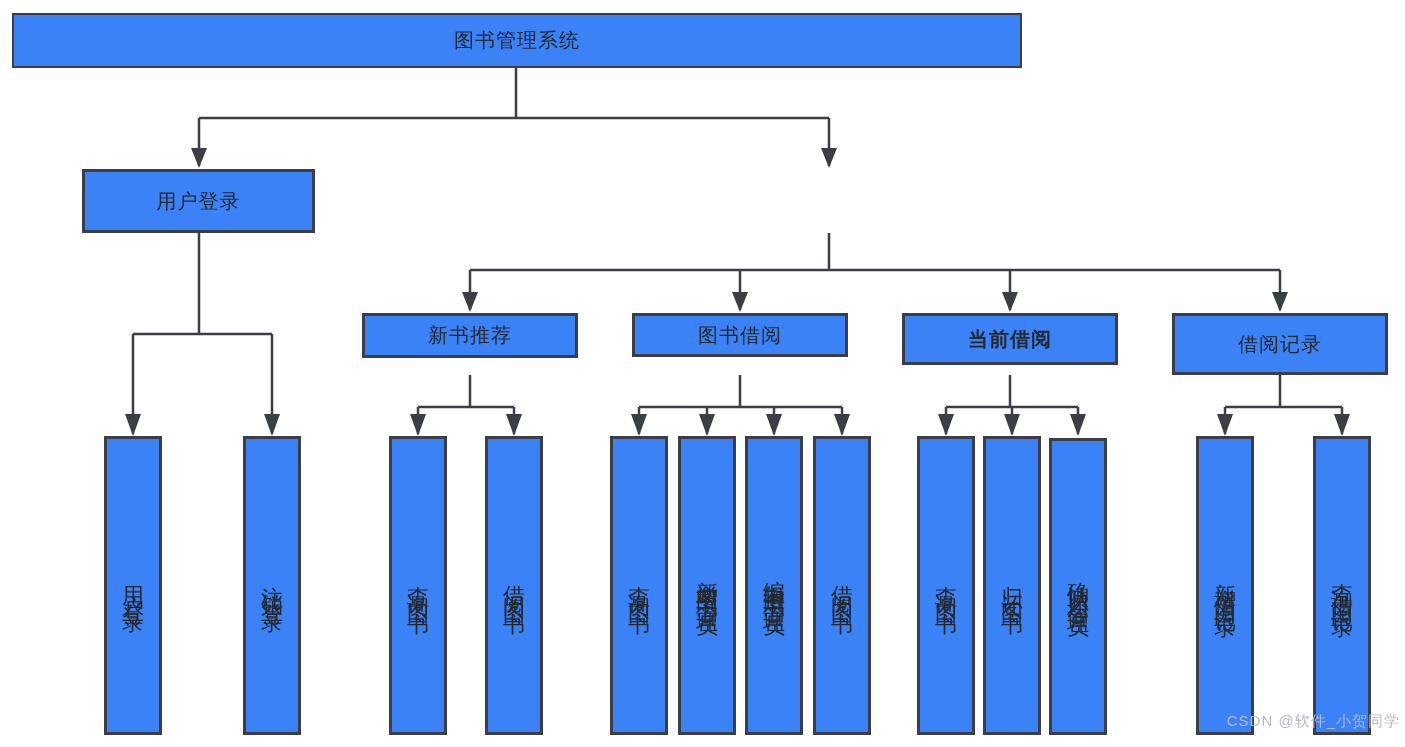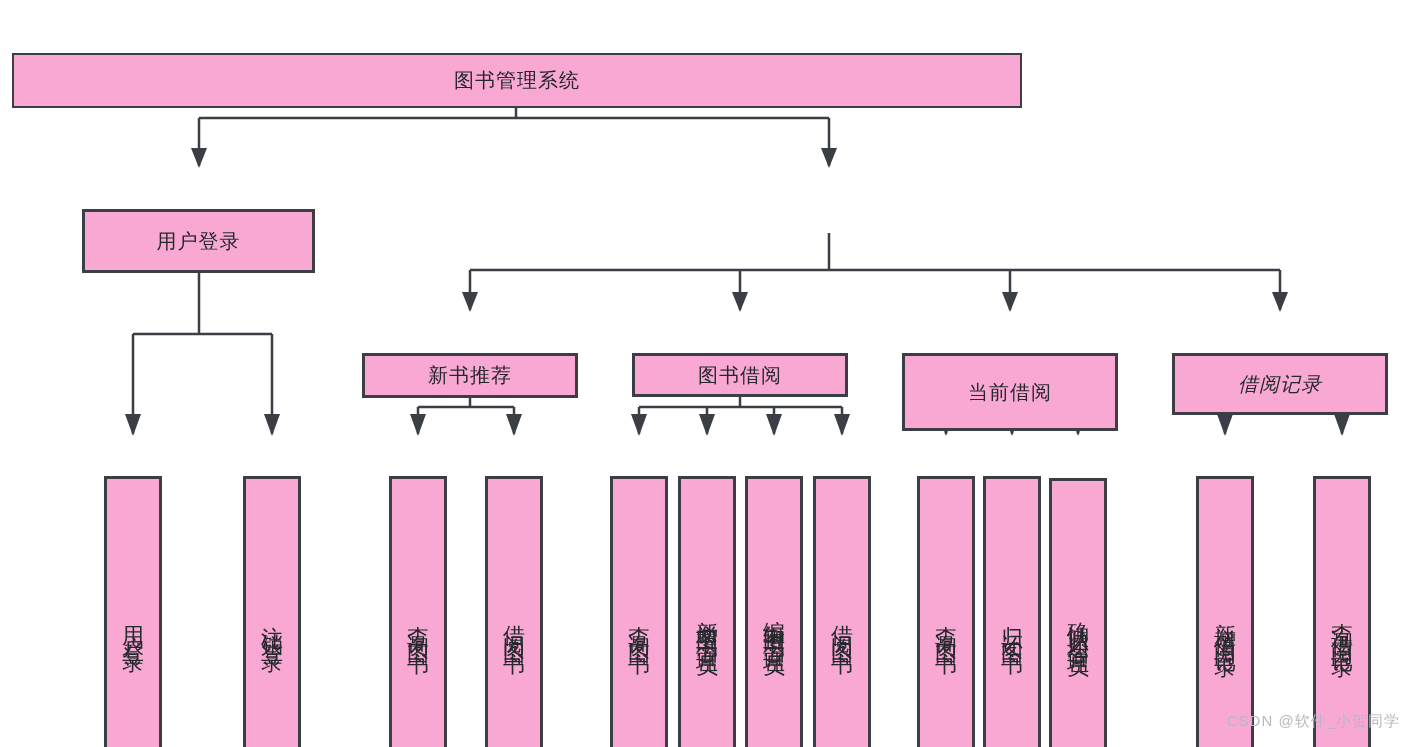--- a/index.html
+++ b/index.html
@@ -14,28 +14,27 @@
     width:1405px;height:747px;
     background:var(--bg);
     overflow:hidden;
     font-family:"Liberation Sans", sans-serif;
     color:var(--text);
   }
   .connectors{position:absolute;left:0;top:0;}
   .box{
     position:absolute;
     box-sizing:border-box;
-    background:#f9a8d4;
+    background:#3b82f6;
     border:3px solid var(--line);
     display:flex;
     align-items:center;
     justify-content:center;
     text-align:right;
     color:var(--text);
-    margin-top:40px;
   }
   .root{border-width:2.5px;font-size:20px;letter-spacing:1px;}
   .branch{font-size:20px;letter-spacing:1px;}
   .leaf{
     font-size:22px;
     writing-mode:vertical-rl;
     text-orientation:mixed;
     line-height:1;
   }
   .ls4{letter-spacing:9px;}
@@ -76,22 +75,22 @@
              M1070 414 L1086 414 L1078 436 Z
              M1217 414 L1233 414 L1225 436 Z M1334 414 L1350 414 L1342 436 Z"></path>
   </svg>
 
   <div class="box root" style="left:12px;top:13px;width:1010px;height:55px;">图书管理系统</div>
 
   <div class="box branch" style="left:82px;top:169px;width:233px;height:64px;">用户登录</div>
 
   <div class="box branch" style="left:362px;top:313px;width:216px;height:45px;">新书推荐</div>
   <div class="box branch" style="left:632px;top:313px;width:216px;height:44px;">图书借阅</div>
-  <div class="box branch" style="left:902px;top:313px;width:216px;height:78px;">当前借阅</div>
-  <div class="box branch" style="left:1172px;top:313px;width:216px;height:62px;font-style:italic;">借阅记录</div>
+  <div class="box branch" style="left:902px;top:313px;width:216px;height:52px;font-weight:bold;">当前借阅</div>
+  <div class="box branch" style="left:1172px;top:313px;width:216px;height:62px;">借阅记录</div>
 
   <div class="box leaf ls4" style="left:104px;top:436px;width:58px;height:299px;">用户登录</div>
   <div class="box leaf ls4" style="left:243px;top:436px;width:58px;height:299px;">注销登录</div>
 
   <div class="box leaf ls4" style="left:389px;top:436px;width:58px;height:299px;">查询图书</div>
   <div class="box leaf ls4" style="left:485px;top:436px;width:58px;height:299px;">借阅图书</div>
 
   <div class="box leaf ls4" style="left:610px;top:436px;width:58px;height:299px;">查询图书</div>
   <div class="box leaf ls9" style="left:678px;top:436px;width:58px;height:299px;">新增图书（管理员）</div>
   <div class="box leaf ls9" style="left:745px;top:436px;width:58px;height:299px;">编辑图书（管理员）</div>

